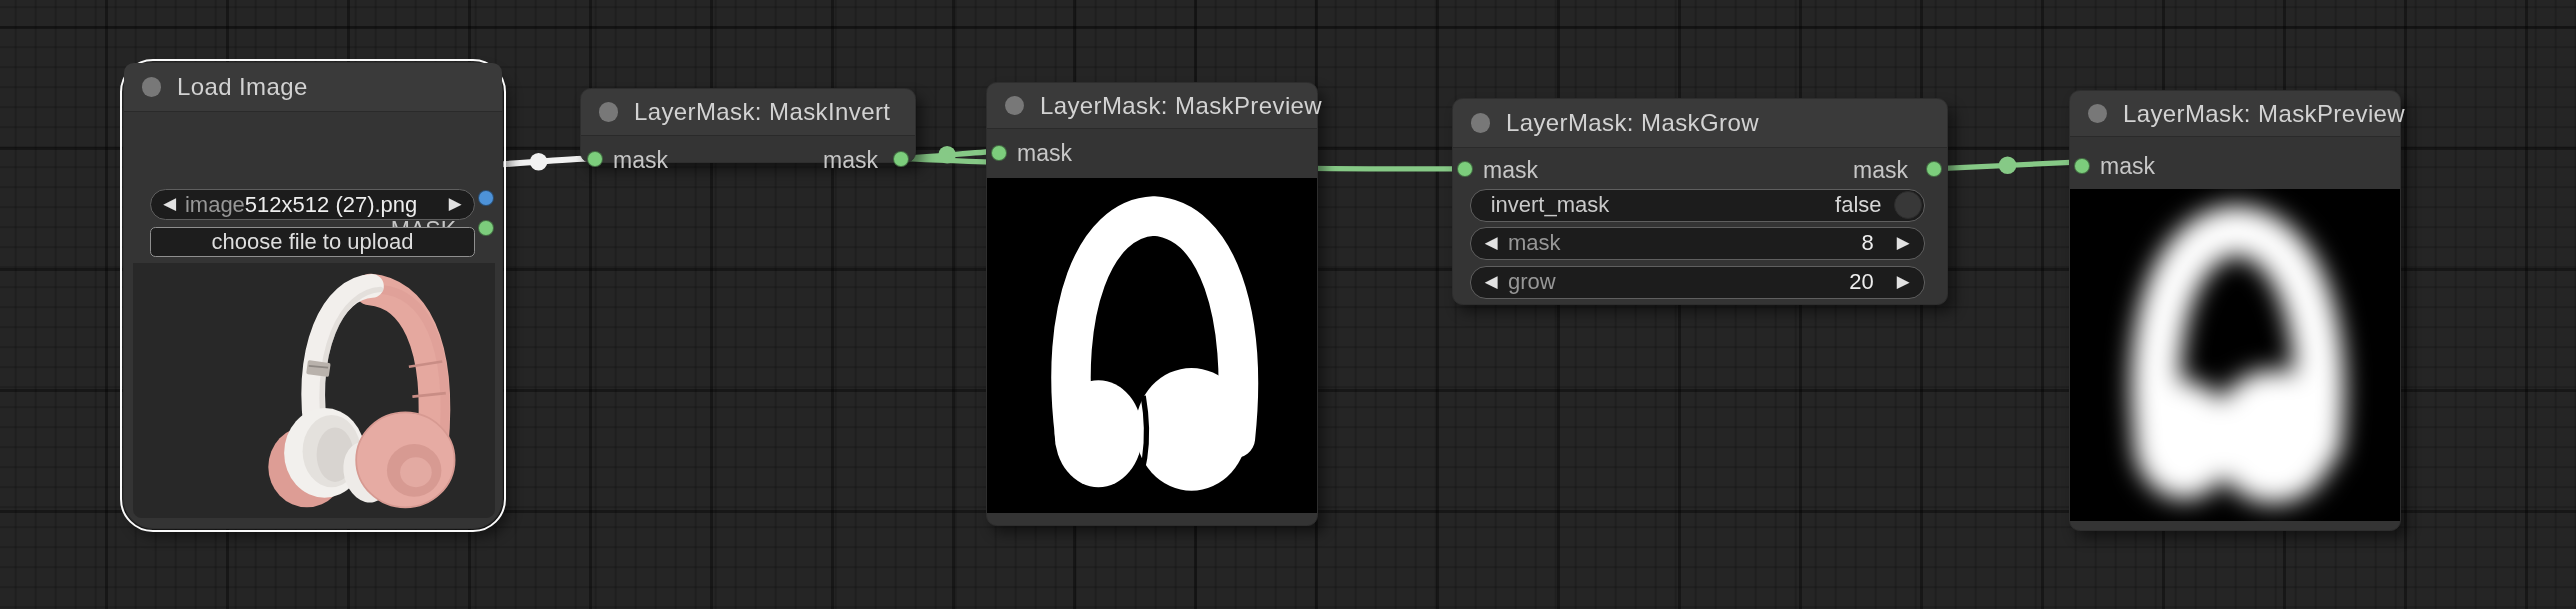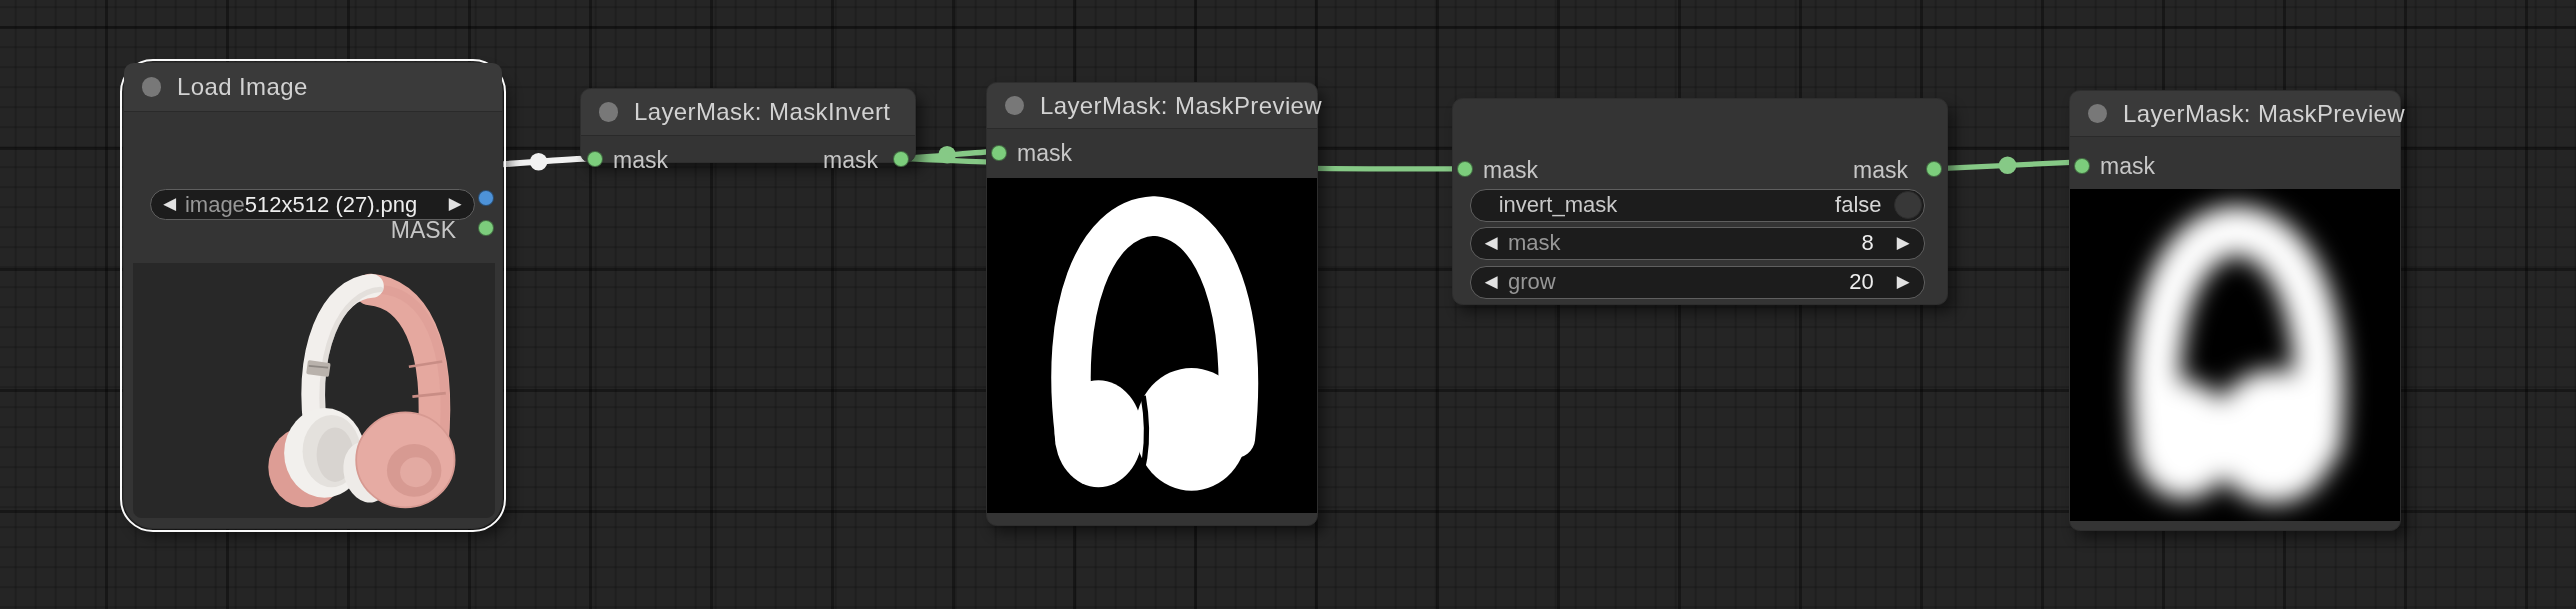--- a/index.html
+++ b/index.html
@@ -74,21 +74,21 @@
   #mp1-img { left:0px; top:95px; width:330px; height:335px; background:#000; }
 
   
   #node-mask-grow { left:1452px; top:98px; width:496px; height:207px; }
   #node-mask-grow .node-header { height:49px; }
   #mg-in-dot   { left:4.4px;  top:62px; }
   #mg-in-label { left:30px; top:58px; }
   #mg-out-label{ right:39px; top:58px; width:141px; }
   #mg-out-dot  { left:473px; top:62px; }
   #mg-w-invert { left:16.7px; top:90px; width:455px; height:32.5px; }
-  #mg-w-invert .wlabel { margin-left:28px; color:#c9c9c9; }
+  #mg-w-invert .wlabel { margin-left:20px; color:#c9c9c9; }
   #mg-w-invert .wvalue { margin-left:auto; margin-right:12.3px; color:#d6d6d6; }
   .toggle-circle { width:28px; height:28px; border-radius:50%; background:#383838;
                    border:1.8px solid #2c2c2c; margin-right:1.8px; flex:0 0 auto; }
   #mg-w-grow { left:16.7px; top:128px; width:455px; height:32.5px; }
   #mg-w-blur { left:16.7px; top:167px; width:455px; height:32.5px; }
   .numpill .arrow-l { margin-left:14px; }
   .numpill .wlabel  { margin-left:10.5px; }
   .numpill .wvalue  { margin-left:auto; }
   .numpill .arrow-r { margin-left:23px; margin-right:14px; }
 
@@ -128,20 +128,21 @@
     <span class="slot-label out-label" id="li-out-mask-label">MASK</span>
     <span class="slot-dot dot-green" id="li-out-mask-dot"></span>
 
     <div class="pill" id="li-combo">
       <span class="arrow">◀</span>
       <span class="wlabel">image</span>
       <span class="wvalue">512x512 (27).png</span>
       <span class="arrow">▶</span>
     </div>
 
+    <div class="btn" id="li-upload">choose file to upload</div>
 
     <div class="img-area" id="li-photo">
       <svg width="362" height="255" viewBox="0 0 412 290">
         <g transform="translate(60,0)">
 
           <path d="M210 30 C258 34 292 88 281 208" stroke="#e5a89f" stroke-width="36" fill="none" stroke-linecap="round"></path>
           <path d="M210 30 C258 34 292 88 281 208" stroke="#d99a92" stroke-width="10" fill="none" stroke-linecap="round" opacity="0.45" transform="translate(12,0)"></path>
           <line x1="254" y1="118" x2="292" y2="112" stroke="#c98d85" stroke-width="3"></line>
           <line x1="258" y1="152" x2="296" y2="148" stroke="#c98d85" stroke-width="3"></line>
 
@@ -191,20 +192,24 @@
         <rect width="376" height="381" fill="#000"></rect>
         <path d="M100 293 C82 150 122 46 190 43 C262 47 298 155 283 296" stroke="#fff" stroke-width="45" fill="none" stroke-linecap="round"></path>
         <ellipse cx="127" cy="291" rx="50" ry="61" fill="#fff"></ellipse>
         <ellipse cx="233" cy="286" rx="64" ry="70" fill="#fff"></ellipse>
         <path d="M178 248 C187 300 179 344 161 370" stroke="#000" stroke-width="6" fill="none"></path>
       </svg>
     </div>
   </div>
 
   <div class="node" id="node-mask-grow">
+    <div class="node-header">
+      <span class="title-dot"></span>
+      <span class="node-title">LayerMask: MaskGrow</span>
+    </div>
     <span class="slot-dot dot-green" id="mg-in-dot"></span>
     <span class="slot-label" id="mg-in-label">mask</span>
     <span class="slot-label out-label" id="mg-out-label">mask</span>
     <span class="slot-dot dot-green" id="mg-out-dot"></span>
 
     <div class="pill" id="mg-w-invert">
       <span class="wlabel">invert_mask</span>
       <span class="wvalue">false</span>
       <span class="toggle-circle"></span>
     </div>

